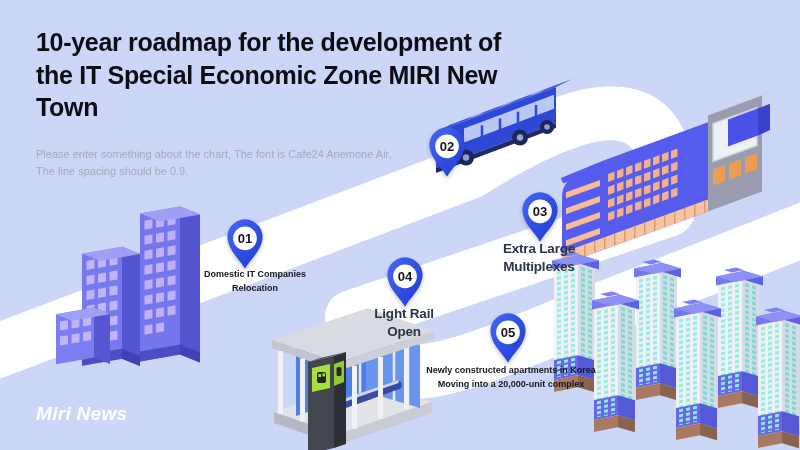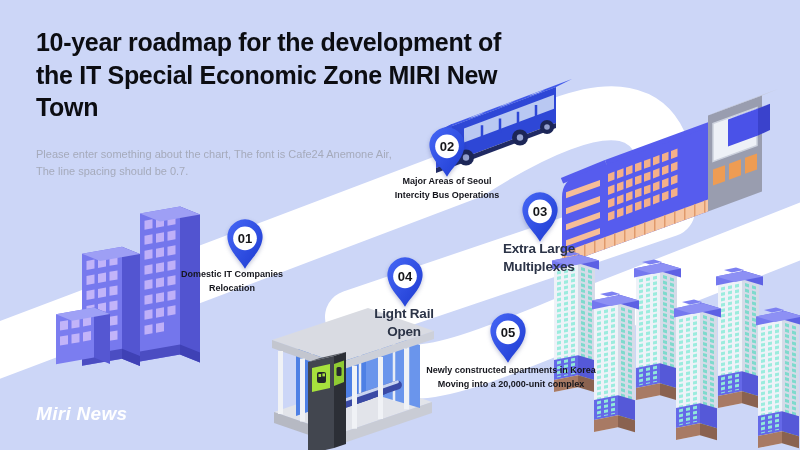--- a/index.html
+++ b/index.html
@@ -308,31 +308,29 @@
   </svg>
   <svg class="pin-svg" style="left:384px;top:255px" viewBox="0 0 48 62">
     <use href="#pin"></use>
       <text class="pin-num" x="24" y="29.5">04</text>
   </svg>
   <svg class="pin-svg" style="left:487px;top:311px" viewBox="0 0 48 62">
     <use href="#pin"></use>
       <text class="pin-num" x="24" y="29.5">05</text>
   </svg>
 
-  <div class="milestone-label label-small" style="left:232px;top:268px">Domestic IT Companies
+  <div class="milestone-label label-small" style="left:255px;top:268px">Domestic IT Companies
 Relocation</div>
-  <div class="milestone-label label-small" style="left:447px;top:175px">Major Areas of Seoul
-Intercity Bus Operations</div>
   <div class="milestone-label label-large" style="left:539px;top:240px">Extra Large
 Multiplexes</div>
   <div class="milestone-label label-large" style="left:404px;top:305px">Light Rail
 Open</div>
   <div class="milestone-label label-small" style="left:511px;top:364px">Newly constructed apartments in Korea
 Moving into a 20,000-unit complex</div>
 
   <div class="abs title">10-year roadmap for the development of
 the IT Special Economic Zone MIRI New
 Town</div>
   <div class="abs subtitle">Please enter something about the chart, The font is Cafe24 Anemone Air,
-The line spacing should be 0.7.</div>
+The line spacing should be 0.9.</div>
   <div class="abs brand">Miri News</div>
 
 </div>
 
 </body></html>

